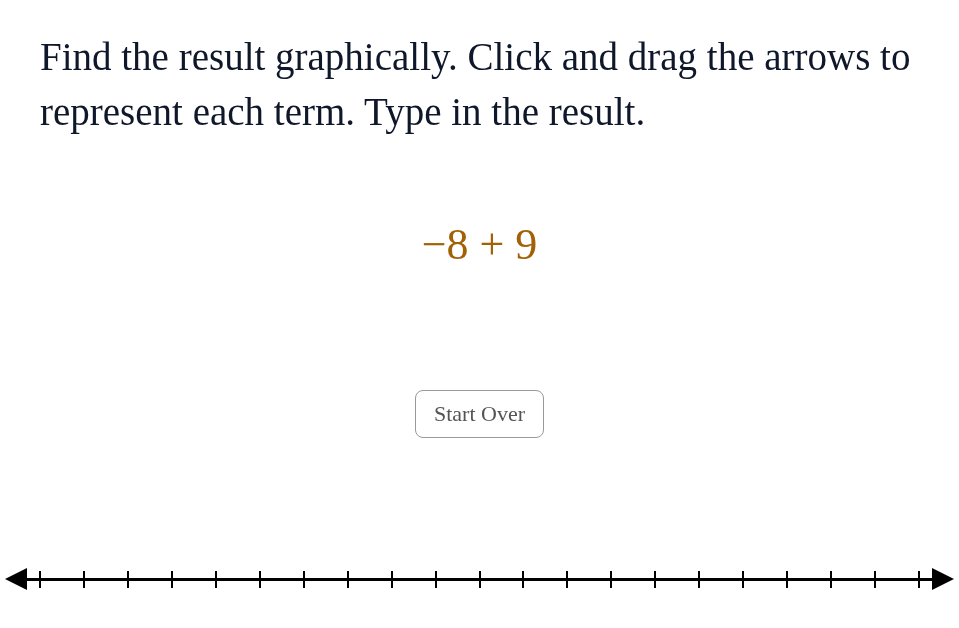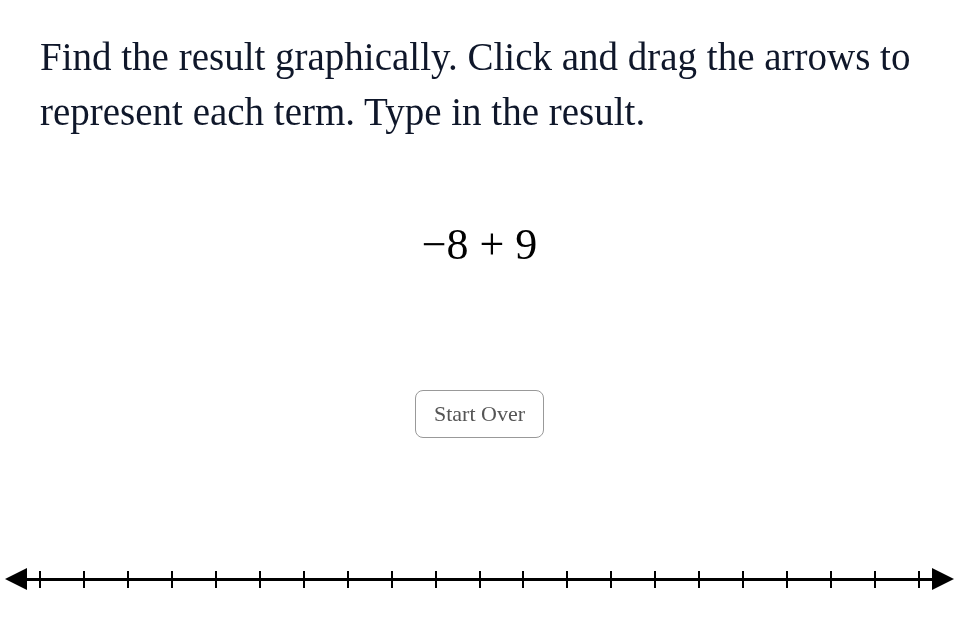--- a/index.html
+++ b/index.html
@@ -18,21 +18,21 @@
     }
     .instructions {
       font-size: 39px;
       line-height: 1.4;
       color: #0f172a;
       margin-bottom: 80px;
     }
     .expression {
       text-align: center;
       font-size: 44px;
-      color: #000000;
+      color: #a16207;
       margin-bottom: 120px;
       font-family: Georgia, 'Times New Roman', serif;
     }
     .start-over-btn {
       display: block;
       margin: 0 auto 40px auto;
       padding: 10px 18px;
       font-size: 22px;
       font-family: Georgia, 'Times New Roman', serif;
       color: #555555;

